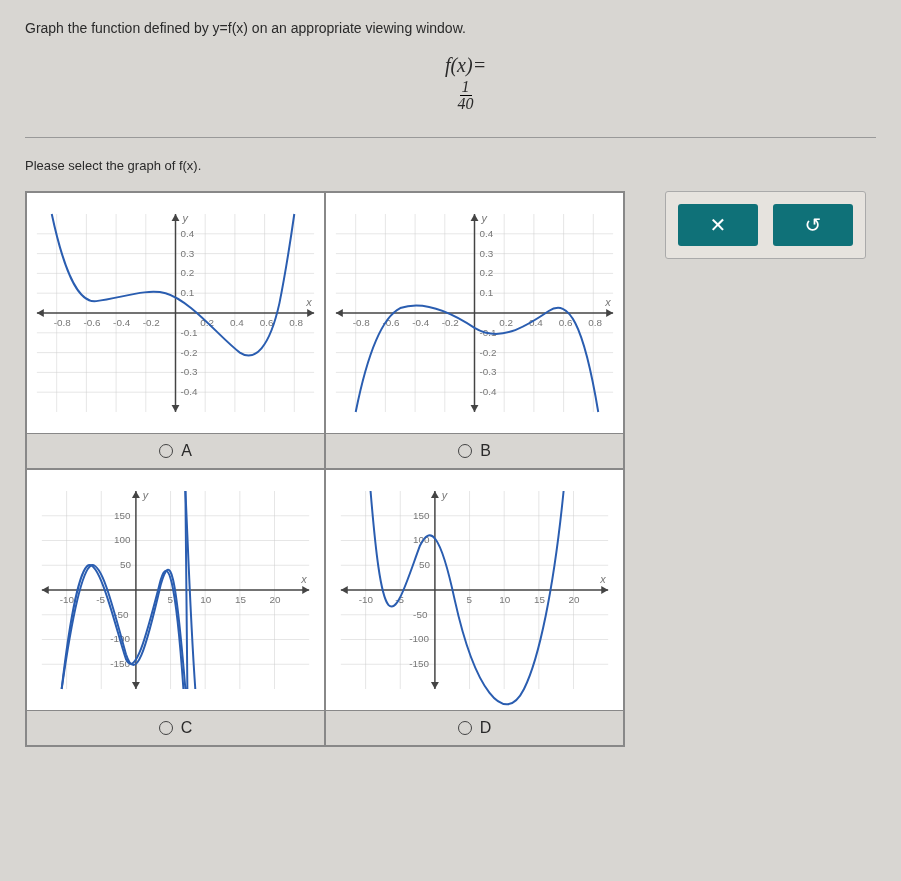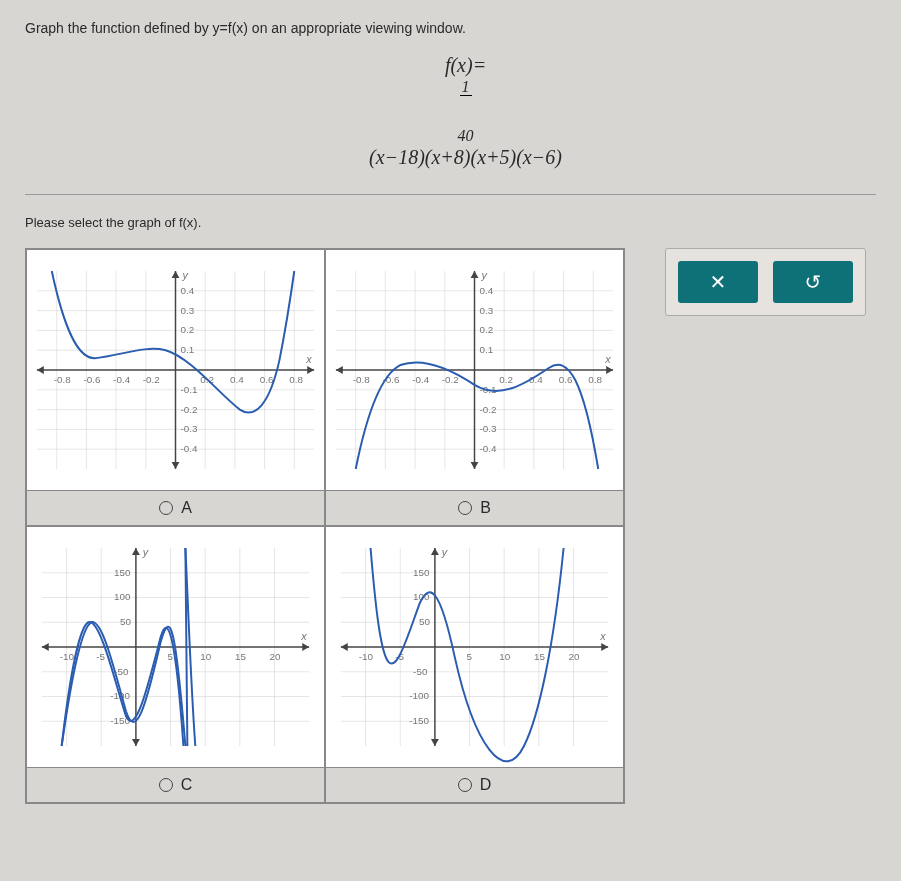--- a/index.html
+++ b/index.html
@@ -18,21 +18,21 @@
     font-family: 'Times New Roman', serif;
     margin-left: 30px;
     margin-bottom: 25px;
     display: flex;
     align-items: center;
     gap: 2px;
     flex-direction: column;
   }
   .frac { display: inline-flex; flex-direction: column; align-items: center; font-size: 16px; vertical-align: middle; line-height: 1; margin: 0 3px;}
   .frac .num { border-bottom: 1px solid #000; padding: 0 2px; }
-  .frac .den { padding: 0 2px; margin-top: 32px; }
+  .frac .den { padding: 0 2px; }
   .divider { border: none; border-top: 1px solid #999; margin: 10px 0 20px; }
   .prompt { font-size: 13px; margin-bottom: 18px; }
   .main-row { display: flex; gap: 40px; align-items: flex-start; }
   .choices-grid {
     display: grid;
     grid-template-columns: 1fr 1fr;
     border: 1px solid #888;
     background: #d8d6d2;
     width: 600px;
   }
@@ -85,21 +85,20 @@
 <body>
 
 <div class="question-text">Graph the function defined by y=f(x) on an appropriate viewing window.</div>
 
 <div class="formula">
   <span>f(x)=</span>
   <span class="frac">
     <span class="num">1</span>
     <span class="den">40</span>
   </span>
-  <span>(x−18)(x+8)(x+5)(x−6)</span>
 </div>
 
 <hr class="divider">
 
 <div class="prompt">Please select the graph of f(x).</div>
 
 <div class="main-row">
   <div class="choices-grid">
 
     <div class="cell">

